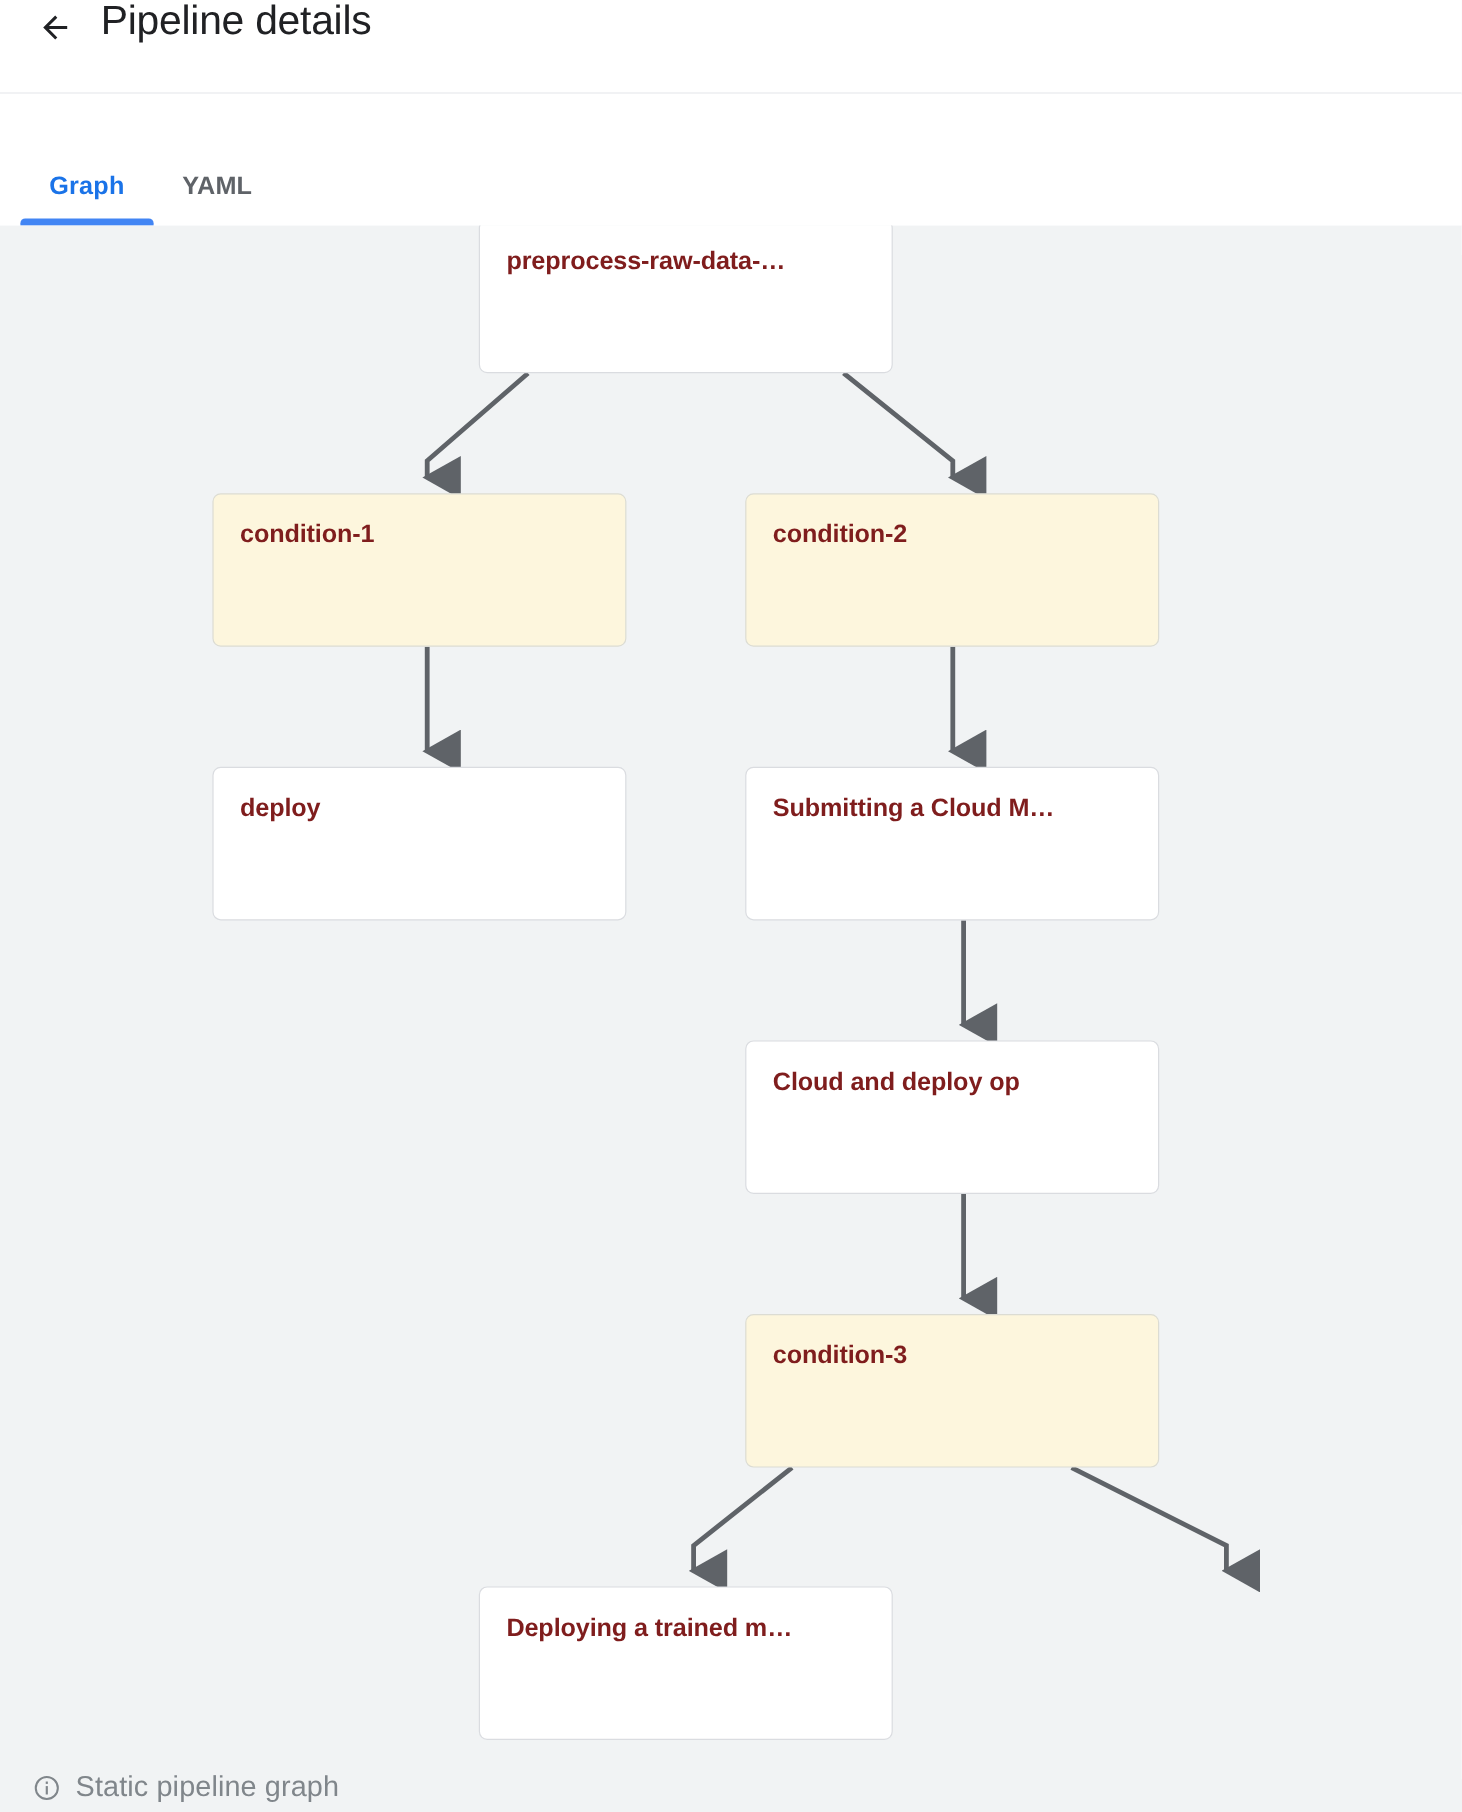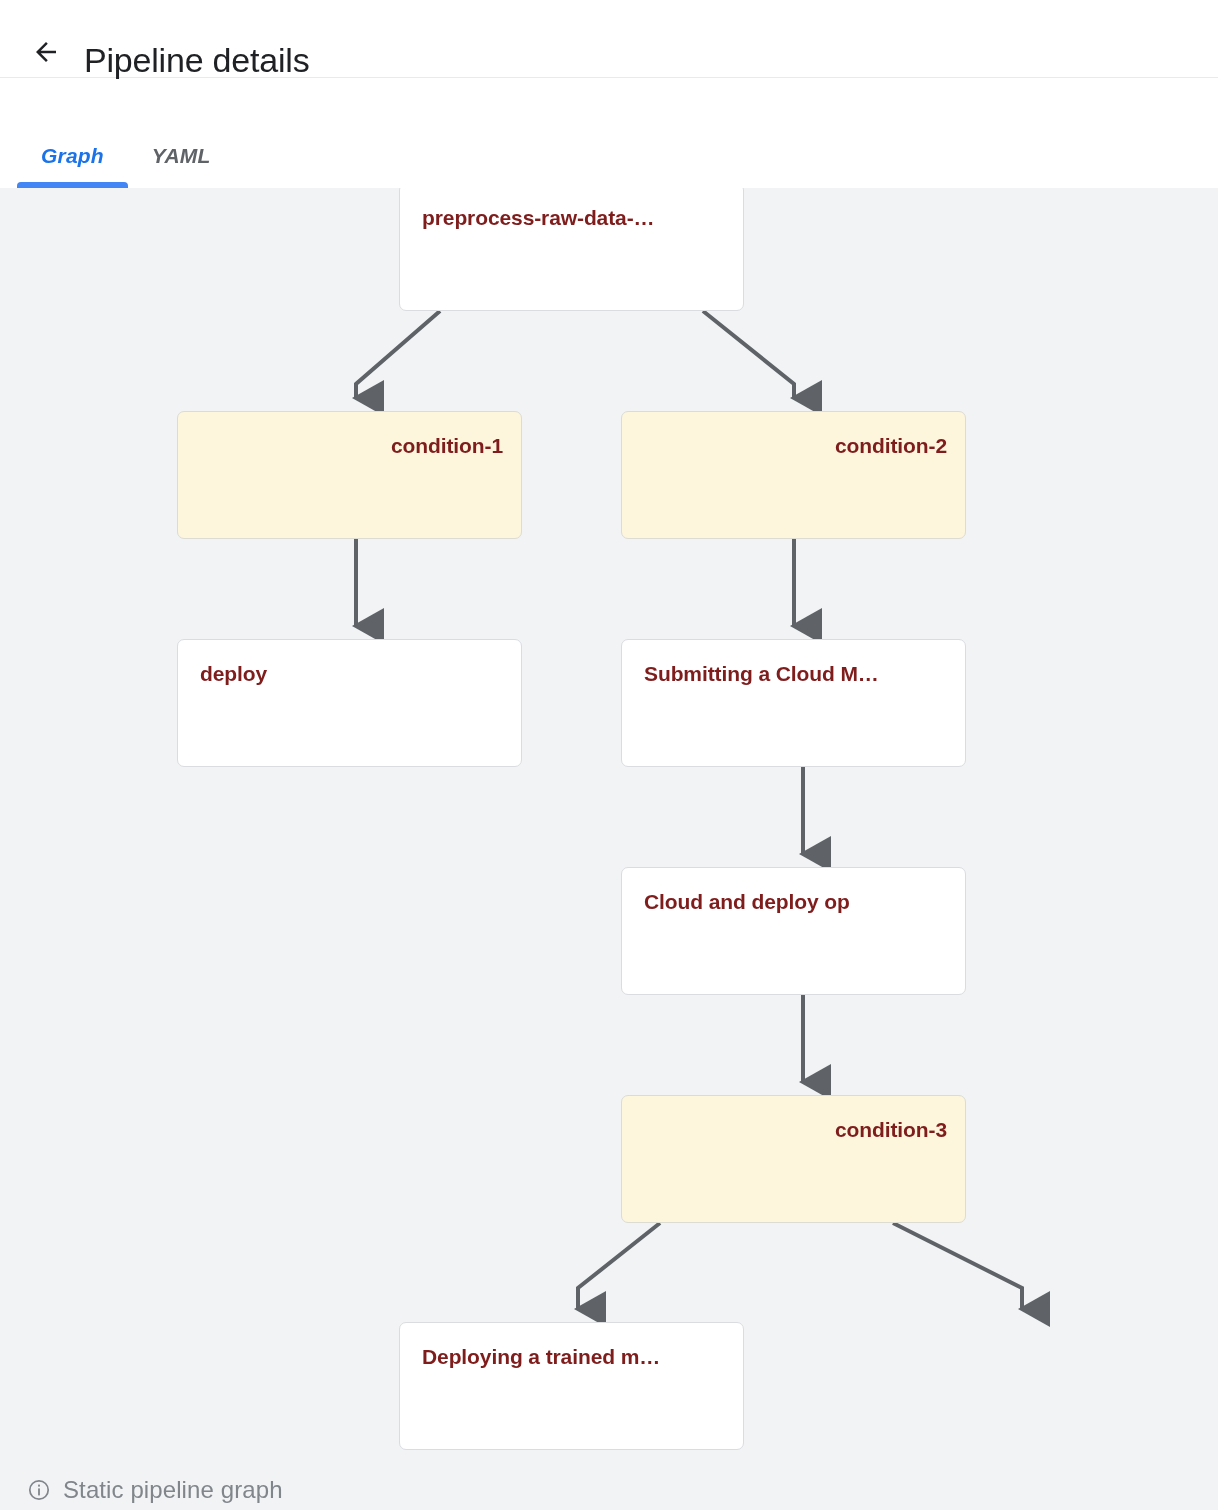--- a/index.html
+++ b/index.html
@@ -20,21 +20,21 @@
   
   #header {
     position: absolute;
     left: 0; top: 0;
     width: 1218px;
     height: 78px;
     background: #ffffff;
     border-bottom: 1px solid #e8eaed;
     box-sizing: border-box;
     display: flex;
-    align-items: flex-end;
+    align-items: flex-start;
   }
   #back-button {
     width: 48px;
     height: 48px;
     margin-left: 22px;
     border: none;
     background: transparent;
     border-radius: 50%;
     display: flex;
     align-items: center;
@@ -71,21 +71,20 @@
     justify-content: flex-start;
     padding: 0 24px;
     font-size: 21px;
     font-weight: 700;
     letter-spacing: 0.2px;
     color: #5f6368;
     cursor: pointer;
     background: transparent;
     border: none;
     box-sizing: border-box;
-    font-style: italic;
   }
   .tab:first-child { margin-left: 17px; }
   .tab.active { color: #1a73e8; }
   .tab.active::after {
     content: "";
     position: absolute;
     left: 0; right: 0; bottom: 0;
     height: 6px;
     background: #4285f4;
     border-radius: 4px 4px 0 0;
@@ -120,21 +119,20 @@
     height: 128px;
     box-sizing: border-box;
     background: #ffffff;
     border: 1px solid #dadce0;
     border-radius: 7px;
     cursor: pointer;
   }
   .node.condition {
     background: #fdf6dd;
     border-color: #dcdcd3;
-    text-align: right;
   }
   .node .node-label {
     position: absolute;
     left: 22px;
     top: 22px;
     right: 18px;
     font-size: 21px;
     font-weight: 700;
     color: #7f1d1d;
     letter-spacing: -0.1px;

